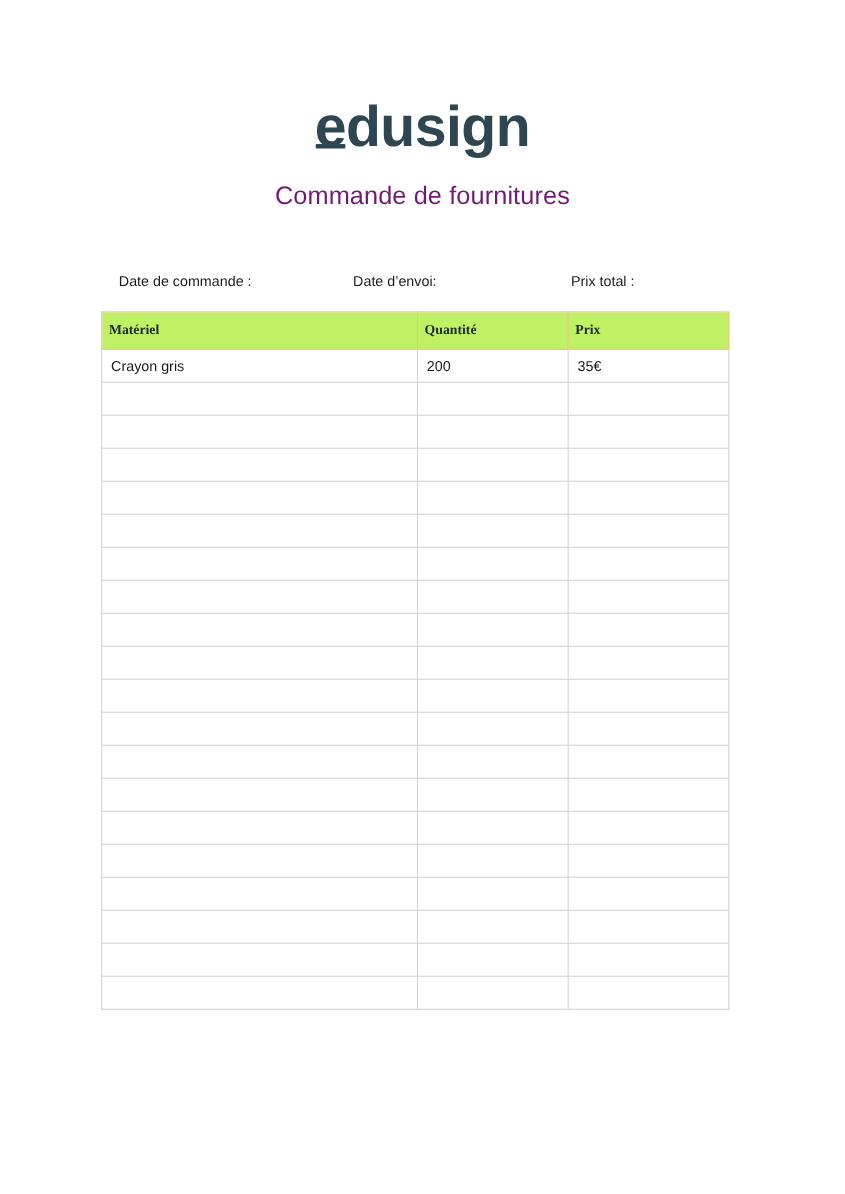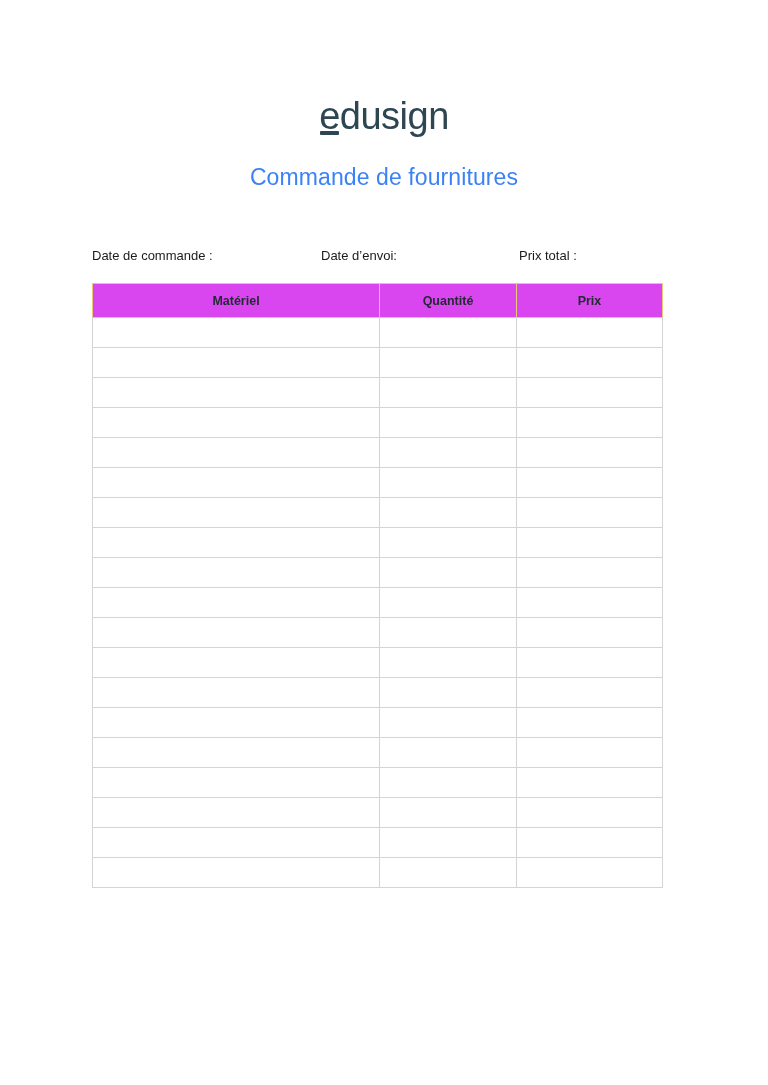--- a/index.html
+++ b/index.html
@@ -30,22 +30,22 @@
     position: absolute;
     top: 96px;
     left: 0;
     width: 768px;
     text-align: center;
   }
   .logo {
     display: inline-block;
     position: relative;
     font-family: "Liberation Sans", sans-serif;
-    font-size: 38px;
-    font-weight: 400;
+    font-size: 52px;
+    font-weight: 700;
     letter-spacing: -0.5px;
     color: #2d4651;
     line-height: 40px;
   }
   .logo .logo-first {
     position: relative;
     display: inline-block;
   }
   .logo .logo-underline {
     position: absolute;
@@ -59,21 +59,21 @@
 
   
   .doc-title {
     position: absolute;
     top: 162px;
     left: 0;
     width: 768px;
     text-align: center;
     font-size: 23px;
     font-weight: 400;
-    color: #3b82f6;
+    color: #701a75;
     letter-spacing: 0.1px;
     line-height: 30px;
   }
 
   
   .meta-row {
     position: absolute;
     top: 246px;
     left: 92px;
     width: 570px;
@@ -81,50 +81,51 @@
     font-size: 13px;
     color: #1b1b1b;
     line-height: 20px;
   }
   .meta-item {
     position: absolute;
     top: 0;
     white-space: nowrap;
     font-weight: 400;
   }
-  .meta-item.m1 { left: 0px; }
+  .meta-item.m1 { left: 16px; }
   .meta-item.m2 { left: 229px; }
   .meta-item.m3 { left: 427px; font-weight: 400; }
 
   
   .table-wrap {
     position: absolute;
     top: 283px;
     left: 92px;
     width: 570px;
   }
   table.order-table {
     border-collapse: collapse;
     width: 570px;
     table-layout: fixed;
   }
   table.order-table col.c-material { width: 287px; }
   table.order-table col.c-qty      { width: 137px; }
   table.order-table col.c-price    { width: 146px; }
 
   table.order-table th {
-    background: #d946ef;
+    background: #bef264;
     color: #222b33;
     font-size: 12.5px;
     font-weight: 700;
-    text-align: center;
+    text-align: left;
     height: 34px;
     padding: 0 6px;
     border: 1px solid #e9c977;
     box-sizing: border-box;
+    font-family: Liberation Serif, serif;
   }
   table.order-table td {
     height: 30px;
     padding: 0 8px;
     border: 1px solid #d4d4d4;
     font-size: 13px;
     font-weight: 400;
     color: #1b1b1b;
     text-align: left;
     vertical-align: middle;
@@ -158,20 +159,25 @@
       </colgroup>
       <thead>
         <tr>
           <th>Matériel</th>
           <th>Quantité</th>
           <th>Prix</th>
         </tr>
       </thead>
       <tbody id="table-body">
           <tr>
+            <td>Crayon gris</td>
+            <td>200</td>
+            <td>35€</td>
+          </tr>
+          <tr>
             <td></td>
             <td></td>
             <td></td>
           </tr>
           <tr>
             <td></td>
             <td></td>
             <td></td>
           </tr>
           <tr>

